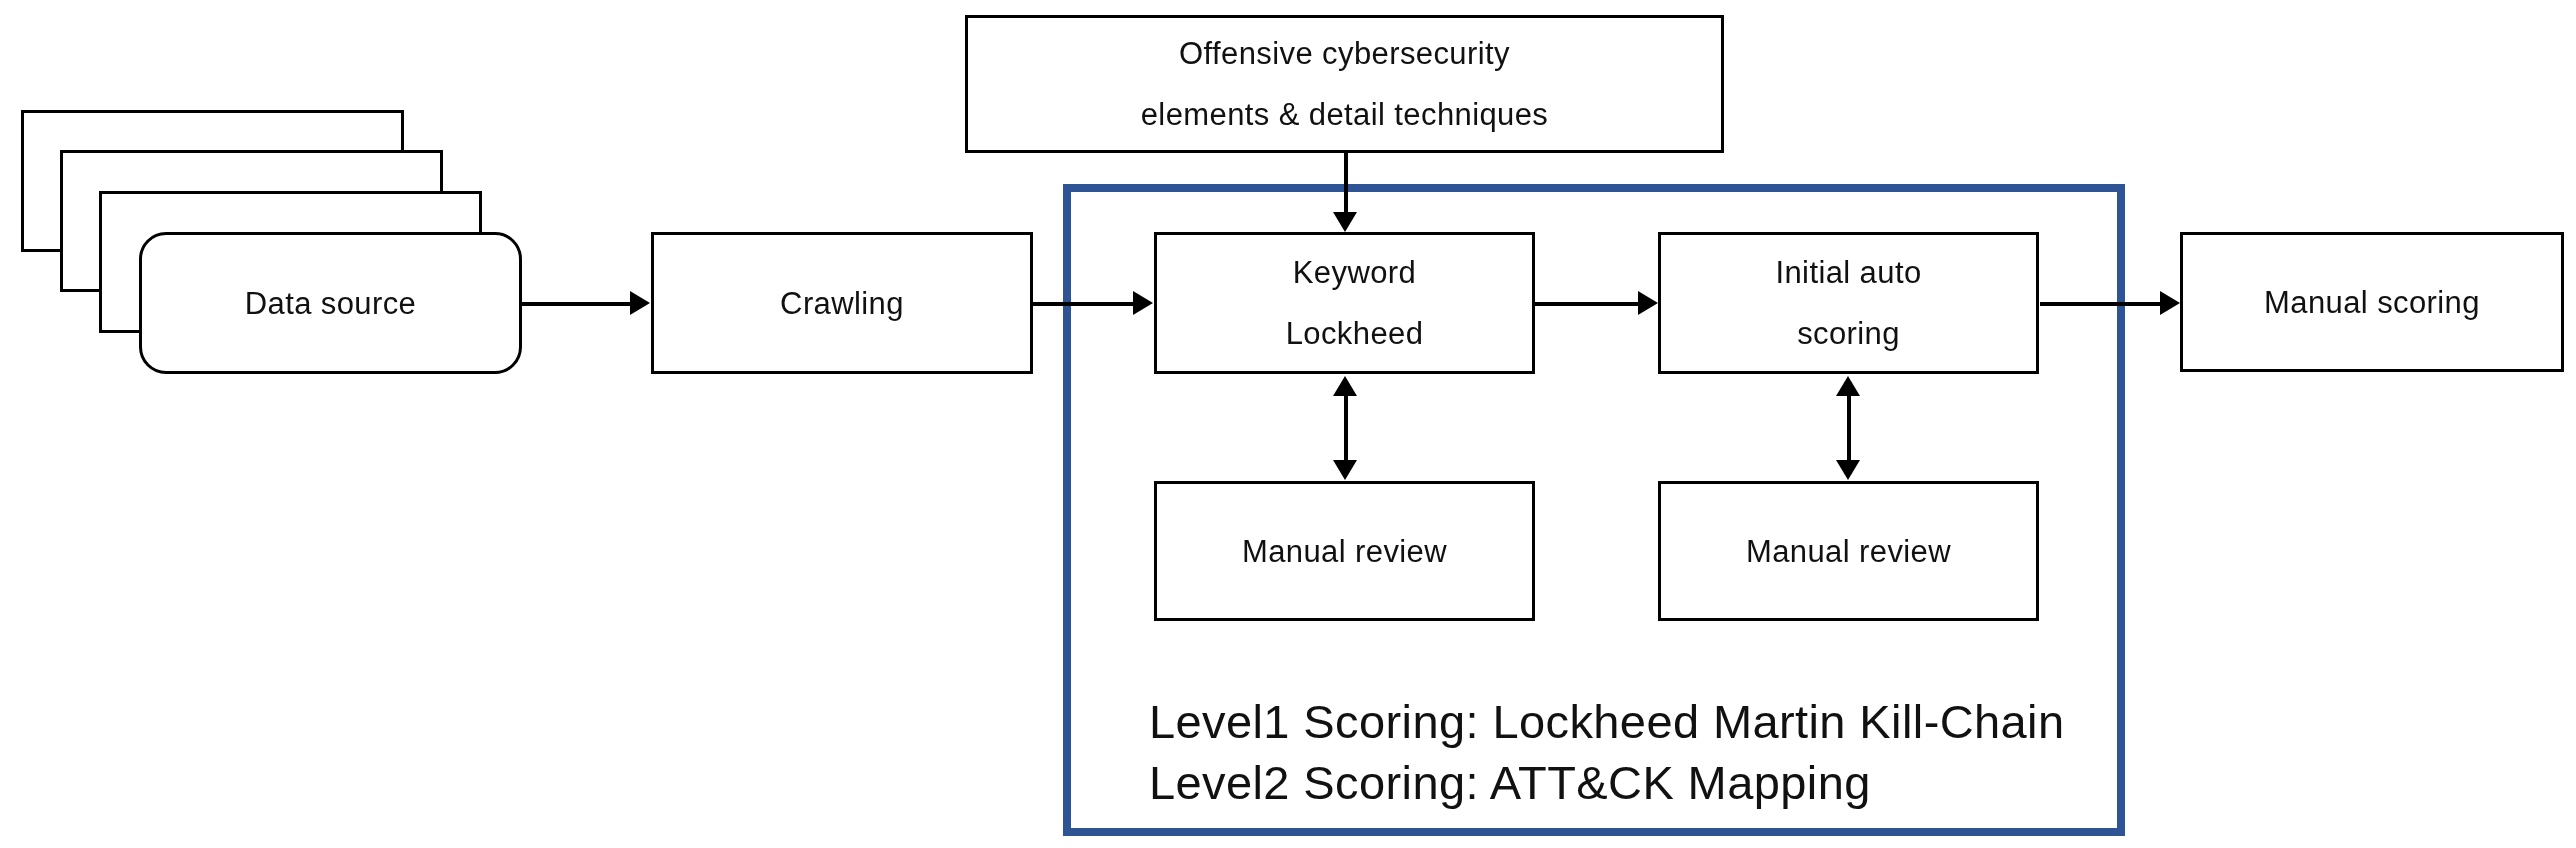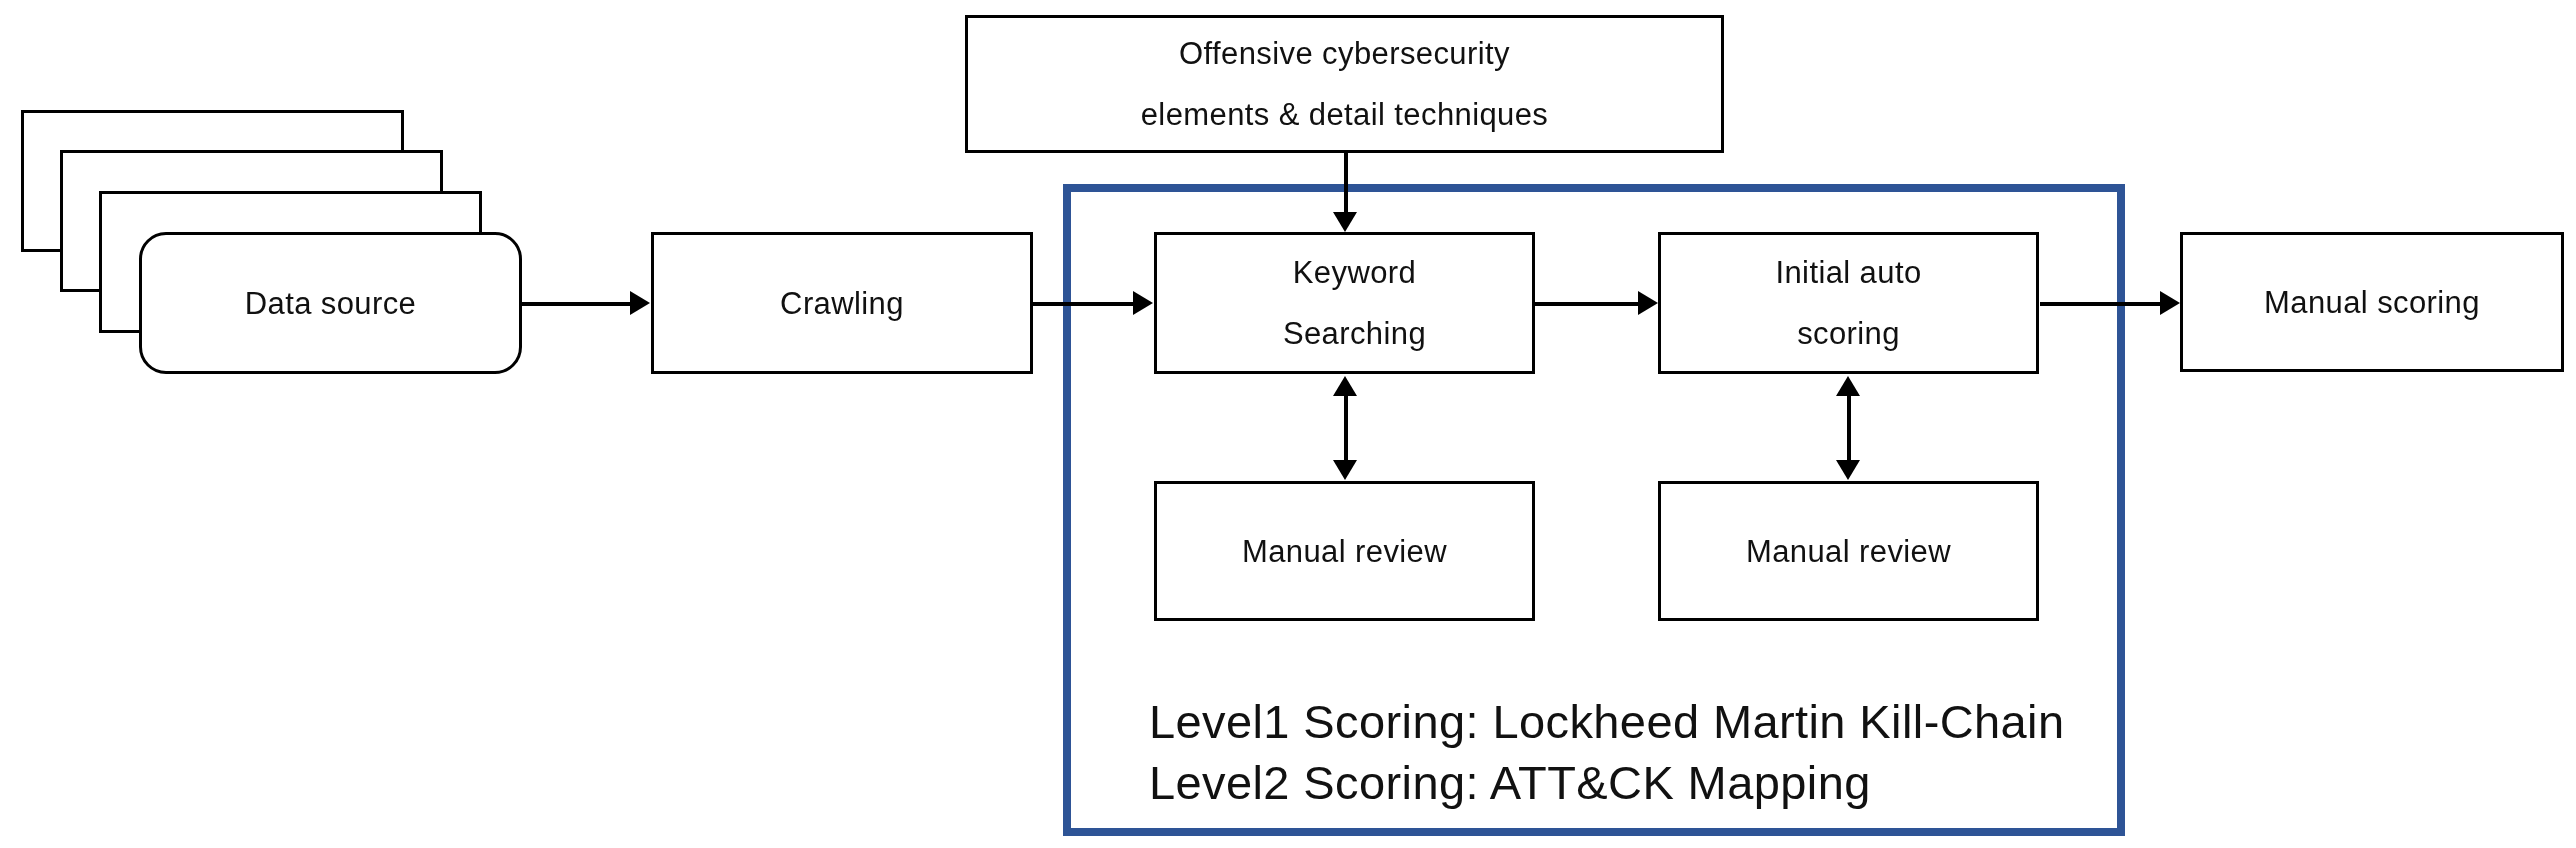--- a/index.html
+++ b/index.html
@@ -73,21 +73,21 @@
     <span>Offensive cybersecurity</span>
     <span>elements &amp; detail techniques</span>
   </div>
 
   <div class="box" style="left:651px; top:232px; width:382px; height:142px;">
     <span>Crawling</span>
   </div>
 
   <div class="box" style="left:1154px; top:232px; width:381px; height:142px;padding-left:20px;">
     <span>Keyword</span>
-    <span>Searching</span>
+    <span>Lockheed</span>
   </div>
 
   <div class="box" style="left:1658px; top:232px; width:381px; height:142px;">
     <span>Initial auto</span>
     <span>scoring</span>
   </div>
 
   <div class="box" style="left:2180px; top:232px; width:384px; height:140px;">
     <span>Manual scoring</span>
   </div>

